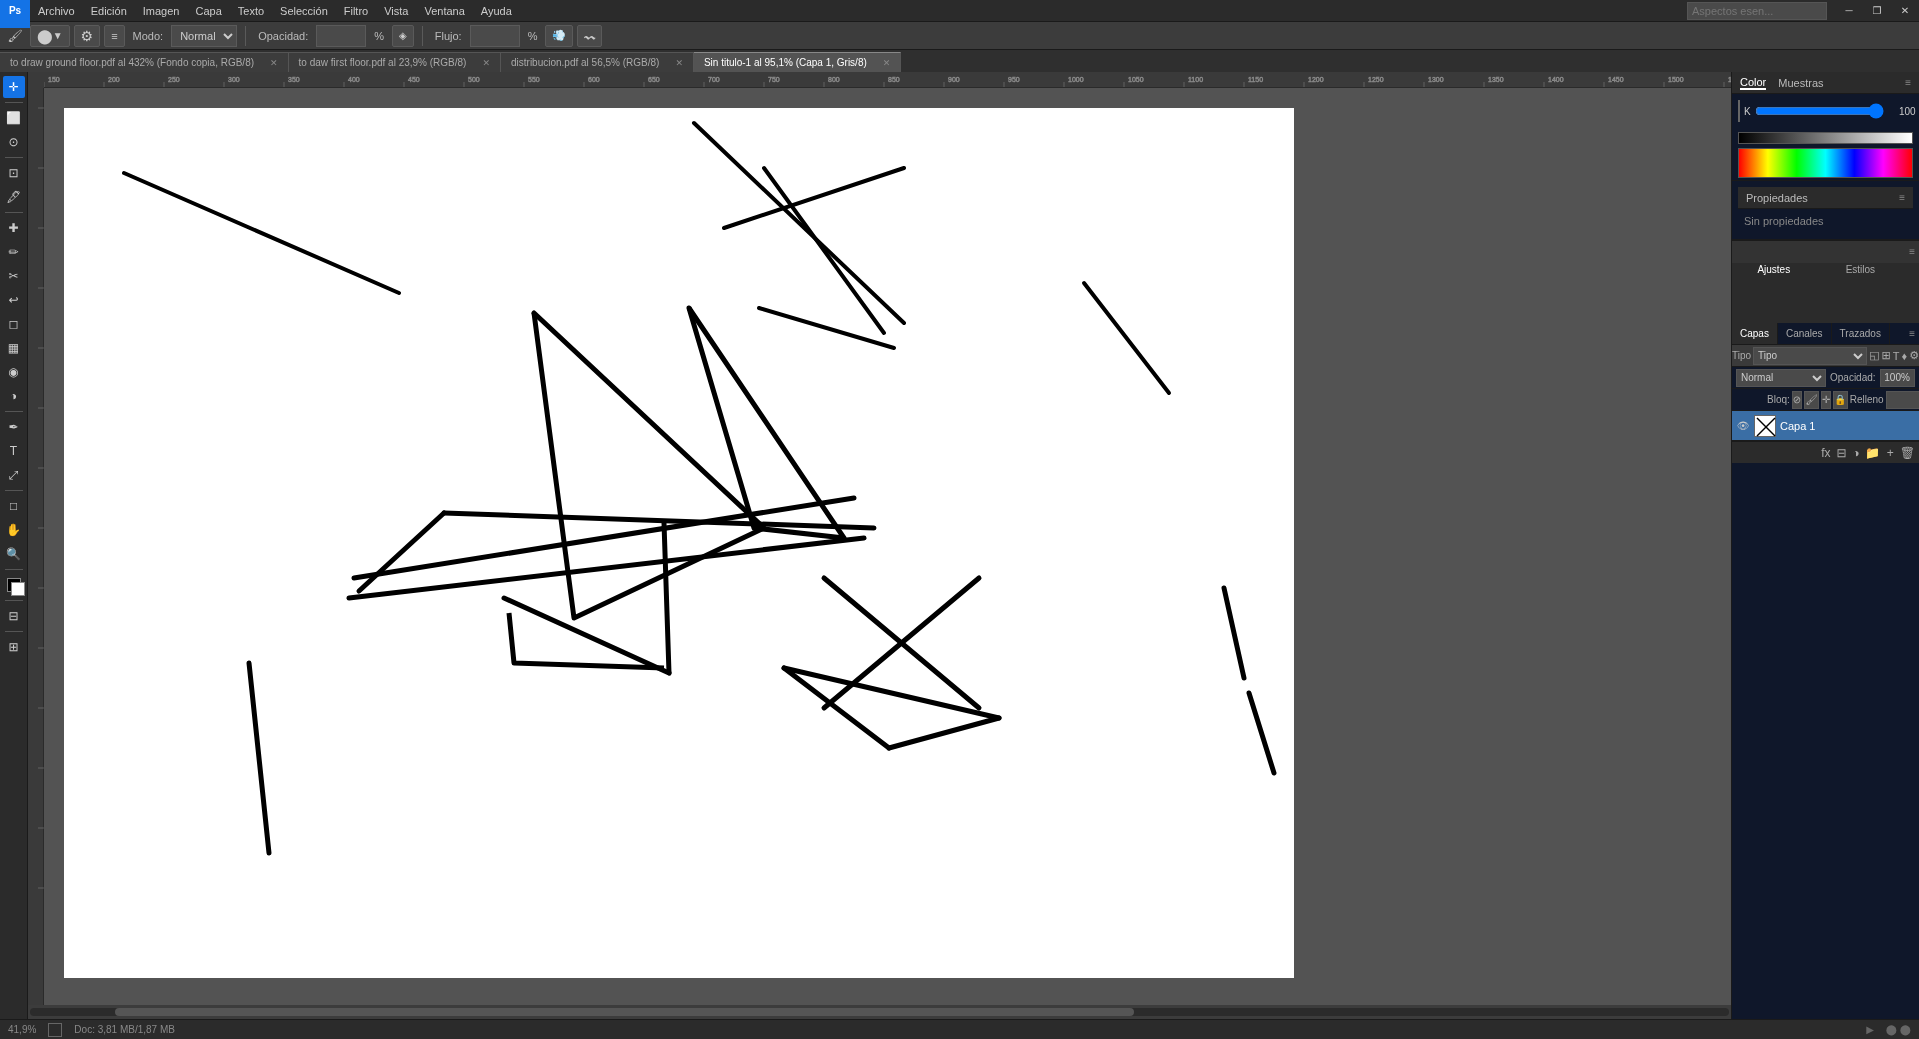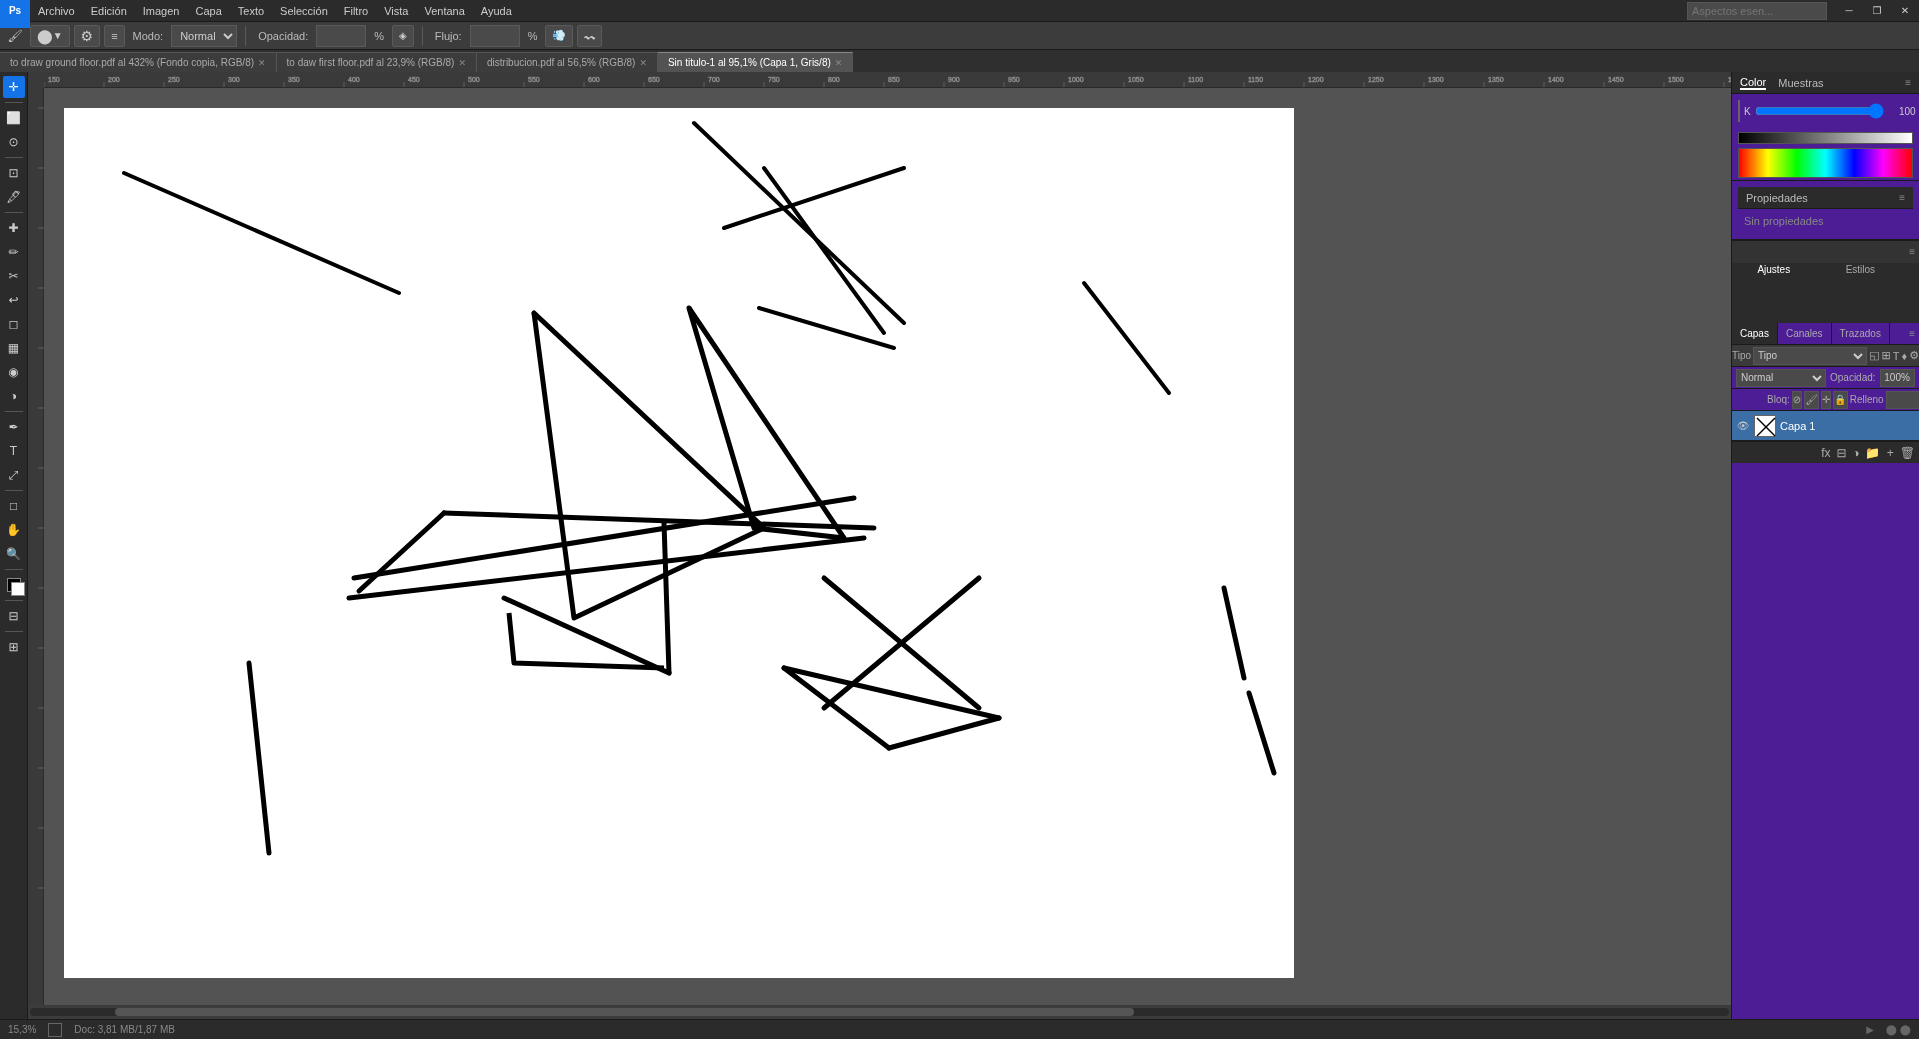--- a/index.html
+++ b/index.html
@@ -24,21 +24,21 @@
     .opt-btn { background: #4a4a4a; border: 1px solid #5a5a5a; color: #ccc; padding: 2px 6px; font-size: 11px; cursor: pointer; border-radius: 2px; height: 22px; display: flex; align-items: center; }
     .opt-label { color: #bbb; font-size: 11px; padding: 0 4px; }
     .opt-select { background: #4a4a4a; border: 1px solid #5a5a5a; color: #ccc; font-size: 11px; height: 22px; padding: 0 4px; }
     .opt-input { background: #4a4a4a; border: 1px solid #5a5a5a; color: #ccc; font-size: 11px; height: 22px; width: 50px; padding: 0 4px; text-align: center; }
     .opt-sep { width: 1px; height: 20px; background: #5a5a5a; margin: 0 4px; }
 
     
     #tabs-bar {
       width: 100%; height: 22px; background: #2f2f2f; display: flex; align-items: flex-end;
     }
-    .tab { height: 20px; padding: 0 10px; display: flex; align-items: center; font-size: 10px; color: #aaa; background: #3c3c3c; border-top: 1px solid #555; border-right: 1px solid #555; cursor: pointer; white-space: nowrap; gap: 4px; }
+    .tab { height: 20px; padding: 0 10px; display: flex; align-items: center; font-size: 10px; color: #aaa; background: #3c3c3c; border-top: 1px solid #555; border-right: 1px solid #555; cursor: pointer; white-space: nowrap; gap: 16px; }
     .tab.active { background: #535353; color: #fff; border-top: 1px solid #888; }
     .tab .close-x { color: #888; font-size: 9px; cursor: pointer; }
 
     
     #main-layout { display: flex; width: 100%; height: calc(1039px - 22px - 28px - 22px - 20px); }
 
     
     #left-toolbar {
       width: 28px; background: #2b2b2b; border-right: 1px solid #1a1a1a;
       display: flex; flex-direction: column; align-items: center; padding-top: 4px; gap: 2px;
@@ -55,21 +55,21 @@
     #ruler-h { height: 16px; background: #3a3a3a; border-bottom: 1px solid #2a2a2a; display: flex; align-items: center; padding-left: 16px; overflow: hidden; position: relative; }
     #ruler-v-wrapper { display: flex; flex: 1; overflow: hidden; }
     #ruler-v { width: 16px; background: #3a3a3a; border-right: 1px solid #2a2a2a; flex-shrink: 0; }
     #canvas-area { flex: 1; background: #535353; overflow: auto; position: relative; }
     #ruler-corner { width: 16px; height: 16px; background: #3a3a3a; flex-shrink: 0; }
 
     
     #canvas { background: white; position: absolute; top: 20px; left: 20px; }
 
     
-    #right-panel { width: 188px; background: #4c1d95; border-left: 1px solid #1a1a1a; display: flex; flex-direction: column; flex-shrink: 0; }
+    #right-panel { width: 188px; background: #0f172a; border-left: 1px solid #1a1a1a; display: flex; flex-direction: column; flex-shrink: 0; }
 
     
     #color-panel { border-bottom: 1px solid #1a1a1a; }
     .panel-header { height: 22px; background: #2b2b2b; display: flex; align-items: center; padding: 0 8px; font-size: 11px; color: #bbb; border-bottom: 1px solid #1a1a1a; }
     .panel-header .tab-item { margin-right: 12px; cursor: pointer; }
     .panel-header .tab-item.active { color: #fff; border-bottom: 2px solid #fff; }
     #color-controls { padding: 6px; display: flex; align-items: center; gap: 4px; }
     #color-swatch { width: 22px; height: 22px; background: black; border: 1px solid #666; }
     #color-slider-area { flex: 1; display: flex; flex-direction: column; gap: 2px; }
     .color-slider-row { display: flex; align-items: center; gap: 4px; font-size: 10px; }
@@ -466,18 +466,18 @@
         <span class="layer-action-btn">📁</span>
         <span class="layer-action-btn">+</span>
         <span class="layer-action-btn">🗑</span>
       </div>
     </div>
   </div>
 
 </div>
 
 <div id="status-bar">
-  <span>15,3%</span>
+  <span>41,9%</span>
   <span style="width:14px;height:14px;border:1px solid #666;display:inline-block;cursor:pointer;"></span>
   <span>Doc: 3,81 MB/1,87 MB</span>
   <span style="margin-left:auto;color:#666;">▶</span>
   <span style="color:#666;">⬤ ⬤</span>
 </div>
 
 </body></html>

